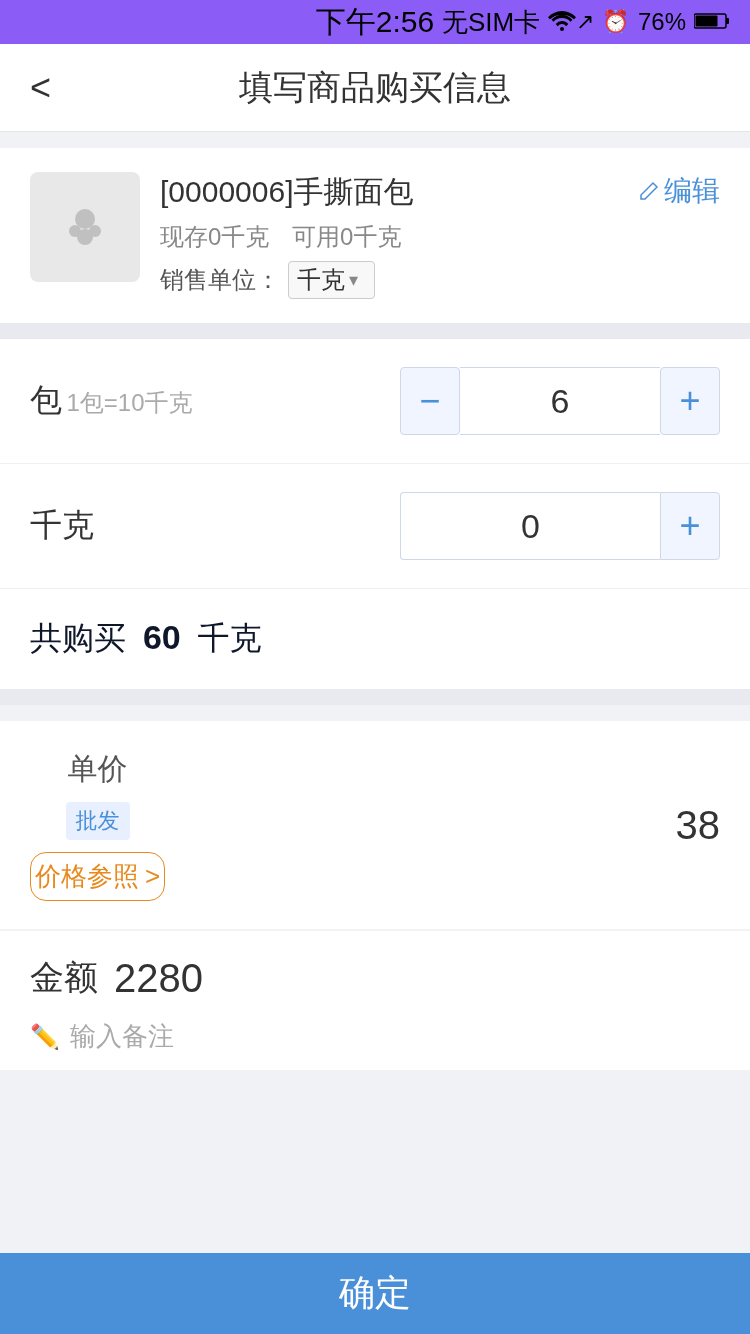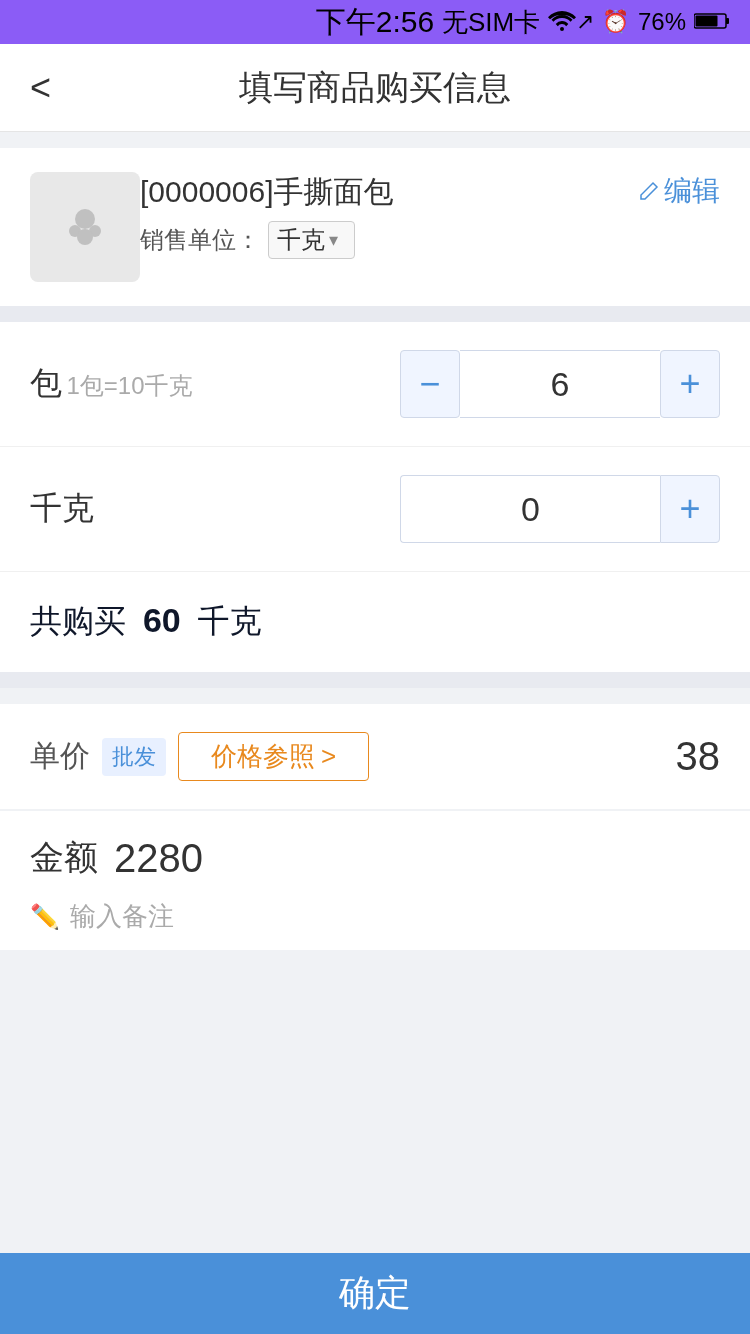--- a/index.html
+++ b/index.html
@@ -70,20 +70,21 @@
       font-weight: 500;
       color: #333;
     }
 
     
     .product-card {
       background: #fff;
       padding: 24px 30px;
       display: flex;
       align-items: flex-start;
+      gap: 20px;
       margin-top: 16px;
     }
     .product-image {
       width: 110px;
       height: 110px;
       background: #e8e8e8;
       border-radius: 8px;
       display: flex;
       align-items: center;
       justify-content: center;
@@ -263,36 +264,37 @@
       padding: 28px 30px;
       margin-top: 16px;
       display: flex;
       align-items: center;
       justify-content: space-between;
     }
     .price-left {
       display: flex;
       align-items: center;
       gap: 12px;
+      flex-direction: column;
     }
     .price-label {
       font-size: 30px;
       color: #555;
     }
     .price-tag {
       background: #e8f0ff;
       color: #4a90d9;
       font-size: 22px;
       padding: 4px 10px;
       border-radius: 4px;
     }
     .price-ref-btn {
       border: 1.5px solid #e8891e;
-      border-radius: 4px;
-      padding: 6px 32px;
+      border-radius: 16px;
+      padding: 6px 4px;
       font-size: 26px;
       color: #e8891e;
       background: #fff;
       display: flex;
       align-items: center;
       gap: 6px;
       cursor: pointer;
     }
     .price-value {
       font-size: 40px;
@@ -404,20 +406,25 @@
   <div class="product-info">
     <div class="product-header">
       <div class="product-name">[0000006]手撕面包</div>
       <div class="edit-btn">
         <svg width="22" height="22" viewBox="0 0 22 22" fill="none">
             <path d="M15 3l4 4L7 19H3v-4L15 3z" stroke="#4a90d9" stroke-width="1.5" fill="none"></path>
           </svg>
         <span>编辑</span>
       </div>
     </div>
+    <div class="product-stock">
+      <span>现存0千克</span>
+      <span style="margin-left:16px;"></span>
+      <span>可用0千克</span>
+    </div>
     <div class="product-unit">
       <span>销售单位：</span>
       <span class="unit-select">
         <span>千克</span>
         <span class="unit-select-arrow">▾</span>
       </span>
     </div>
   </div>
 </div>
 

